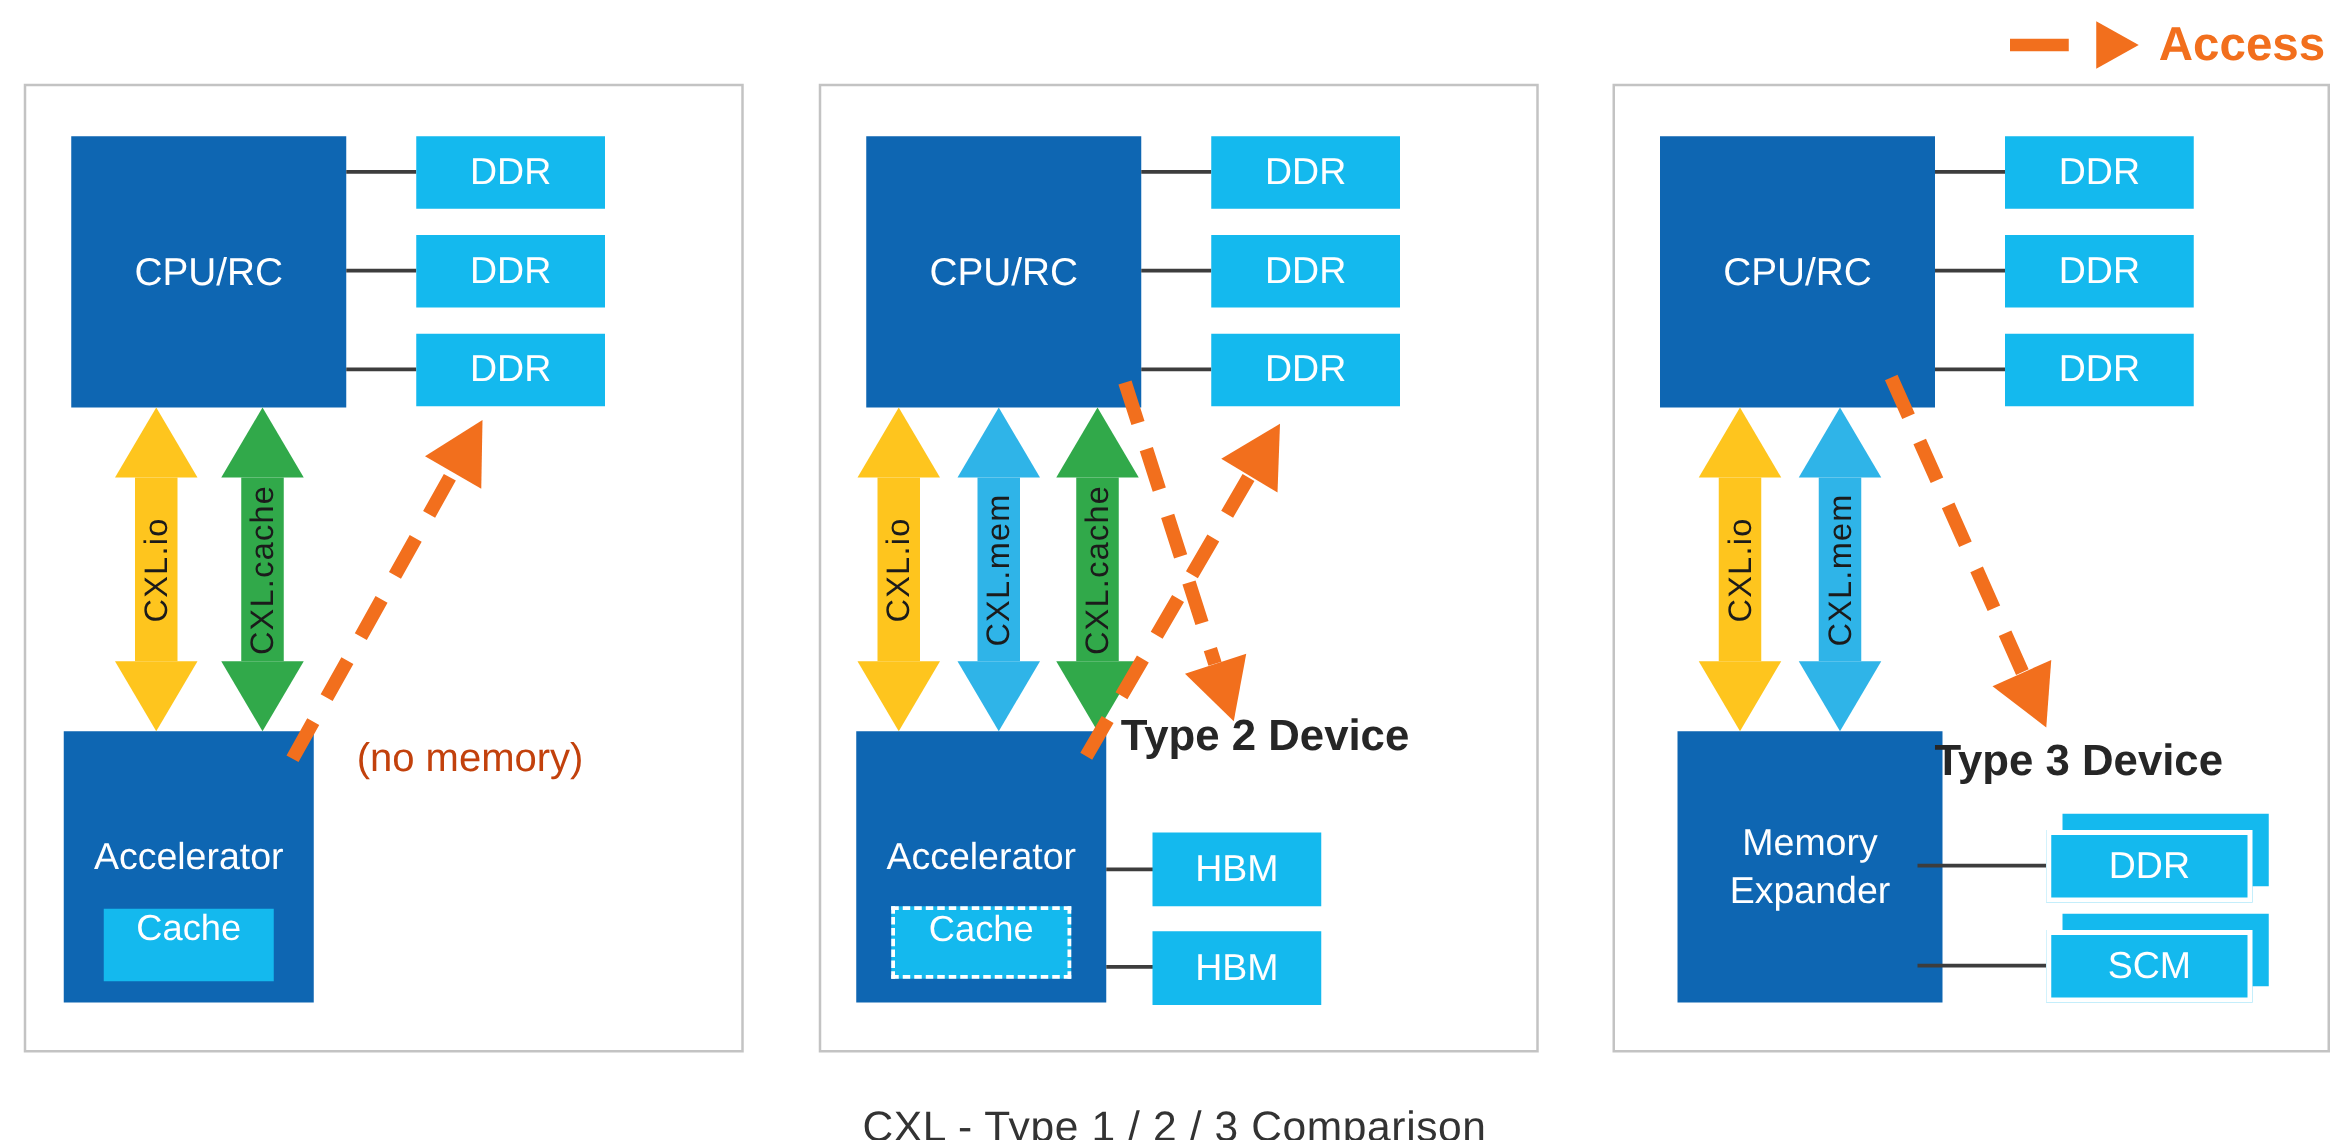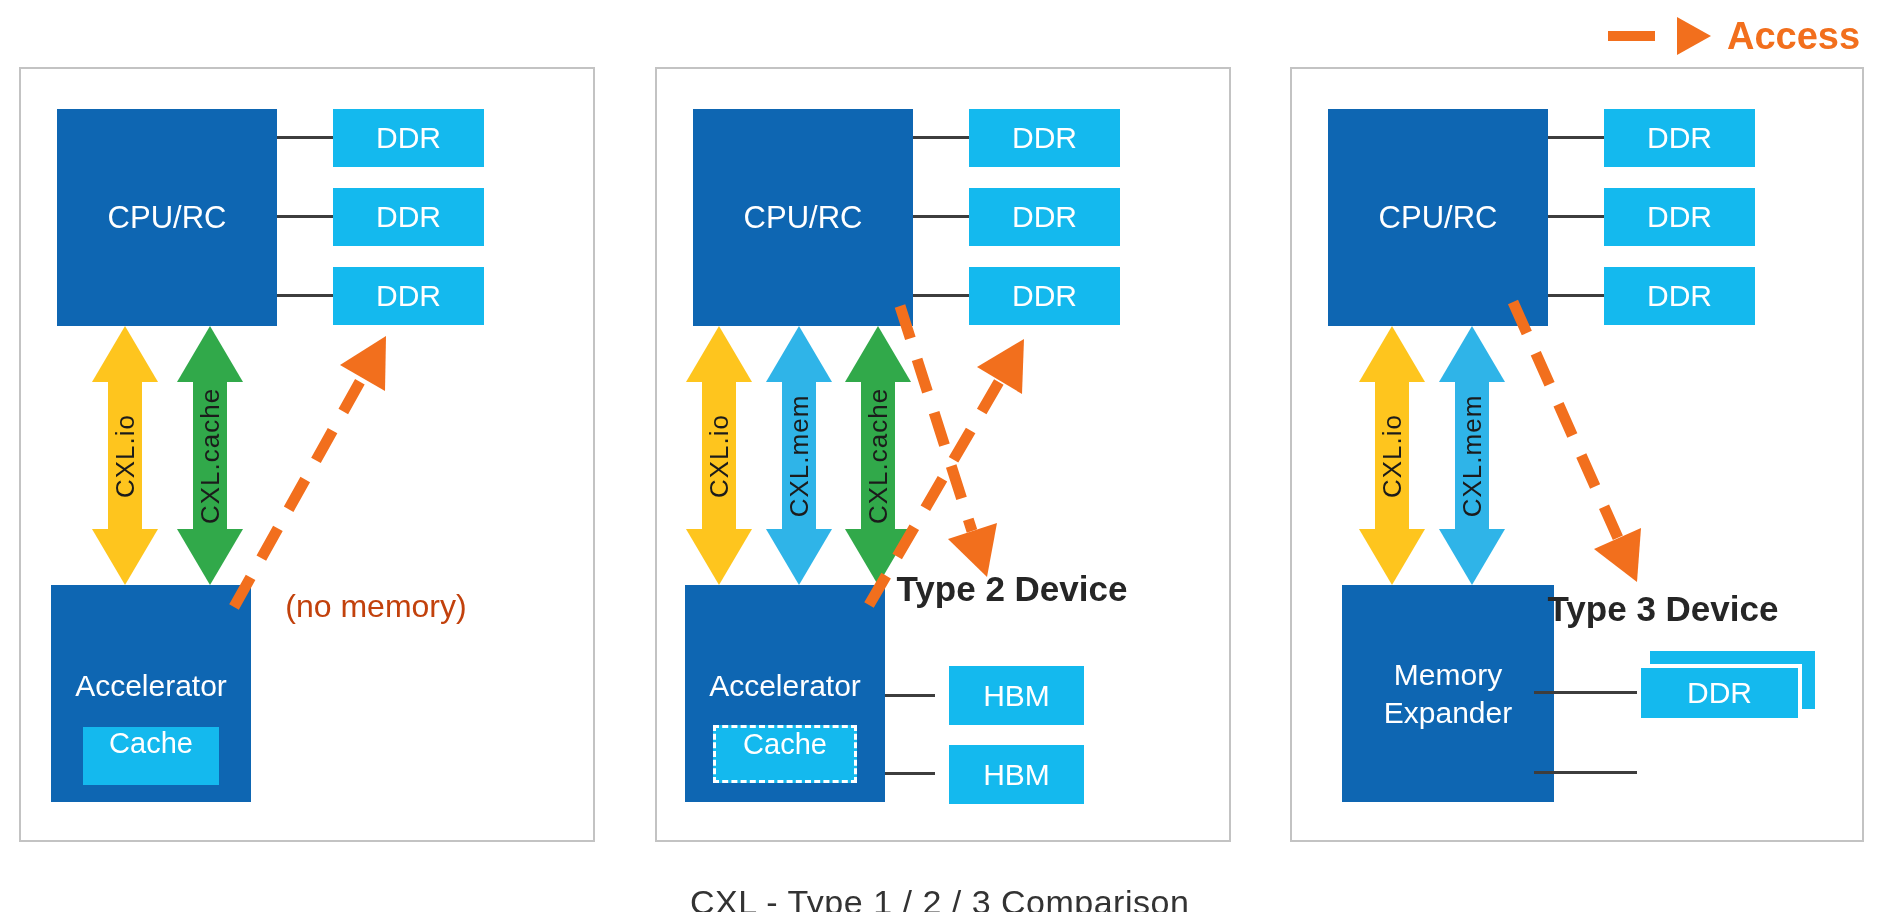--- a/index.html
+++ b/index.html
@@ -51,21 +51,21 @@
   .device.wide{width:212px;}
   .device.center{display:flex;align-items:center;justify-content:center;text-align:center;font-size:30px;line-height:1.25;margin-left:20px;}
   .dev-label{position:absolute;top:84px;left:0;width:100%;text-align:center;font-size:30px;}
   .cache{
     position:absolute;left:32px;top:142px;width:136px;height:58px;
     background:var(--light-blue);color:#fff;font-size:29px;
     display:flex;align-items:flex-start;justify-content:center;
   }
   .cache.dashed{left:28px;top:140px;width:144px;border:3px dashed #fff;box-sizing:border-box;}
   .side-mem{
-    position:absolute;left:292px;width:135px;height:59px;
+    position:absolute;left:265px;width:135px;height:59px;
     background:var(--light-blue);color:#fff;font-size:30px;
     display:flex;align-items:center;justify-content:center;
   }
   .stack{position:absolute;left:345px;width:165px;height:58px;}
   .stack-back{position:absolute;left:13px;top:-13px;width:165px;height:58px;background:var(--light-blue);}
   .stack-front{
     position:absolute;left:0;top:0;width:165px;height:58px;background:var(--light-blue);
     border:4px solid #fff;box-sizing:border-box;color:#fff;font-size:30px;
     display:flex;align-items:center;justify-content:center;
   }
@@ -257,20 +257,26 @@
 
     <div class="conn" style="left:242px;top:622px;width:103px;"></div>
     <div class="conn" style="left:242px;top:702px;width:103px;"></div>
 
     <div class="stack" style="top:595px;">
       <div class="stack-back"></div>
       <div class="stack-front">
           <span>DDR</span>
         </div>
     </div>
+    <div class="stack" style="top:675px;">
+      <div class="stack-back"></div>
+      <div class="stack-front">
+          <span>SCM</span>
+        </div>
+    </div>
 
     <div class="ptitle p3">
       <div>Type 3 Device</div>
     </div>
 
     <svg class="access-svg" width="574" height="775" viewBox="0 0 574 775">
       <line class="access-line" x1="221" y1="233" x2="326" y2="469" stroke-dasharray="34 22"></line>
       <polygon class="access-head" points="345,513 302,480 349,459"></polygon>
     </svg>
   </div>

